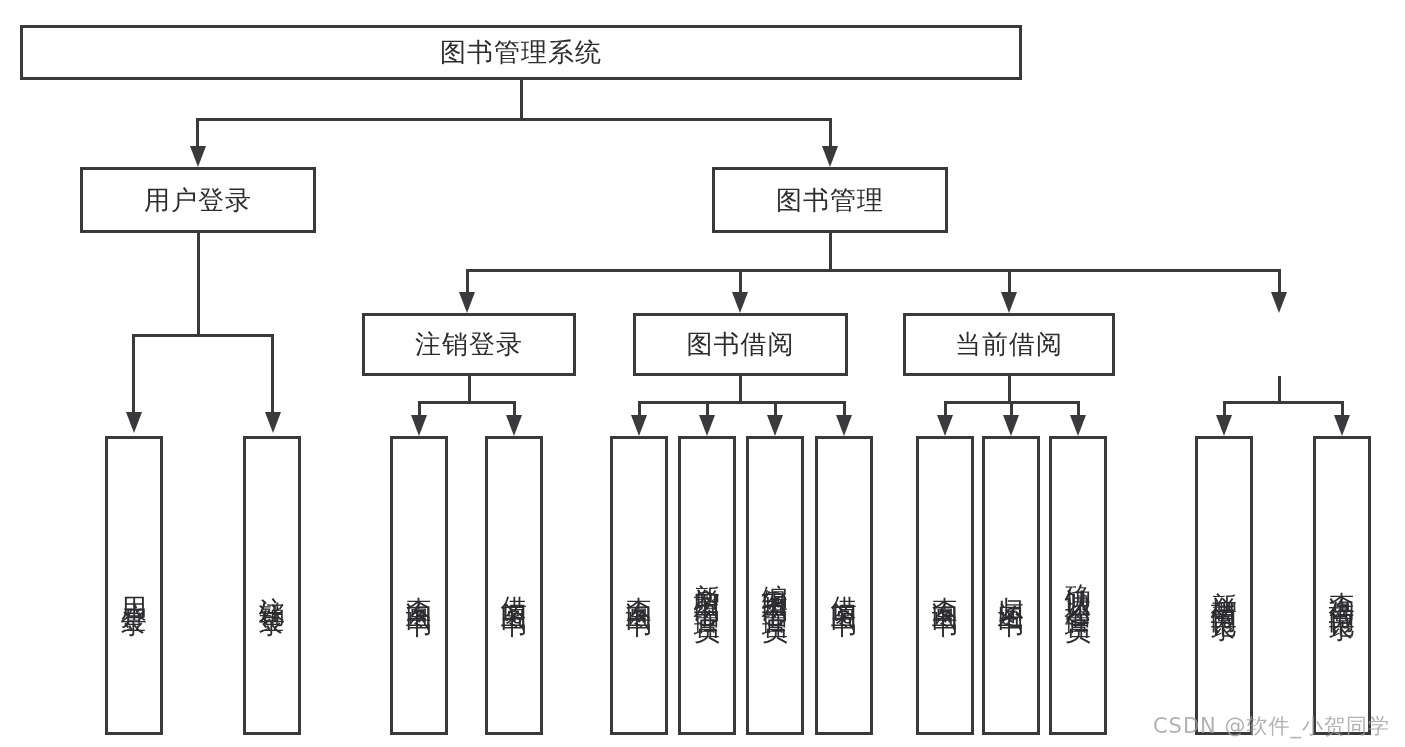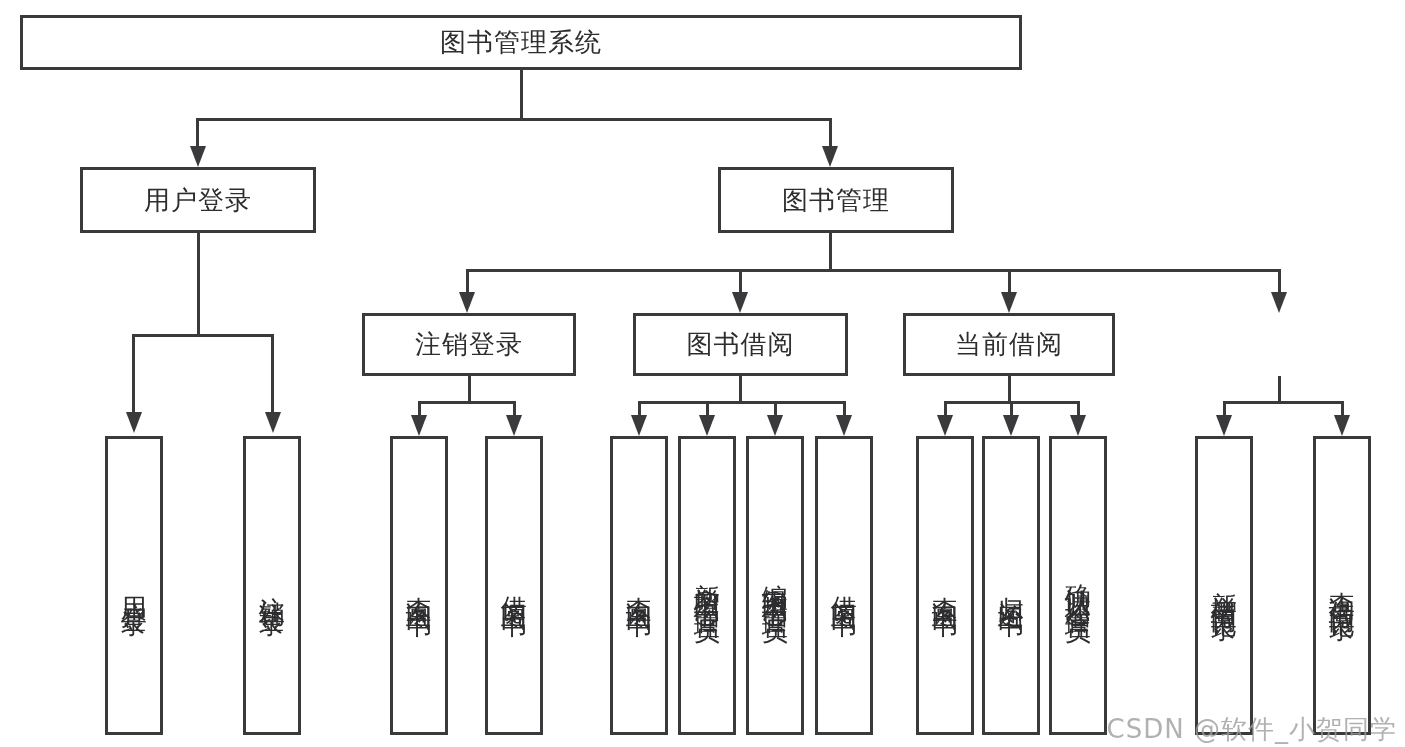--- a/index.html
+++ b/index.html
@@ -47,45 +47,45 @@
     position: absolute;
     width: 0;
     height: 0;
     border-left: 8px solid transparent;
     border-right: 8px solid transparent;
     border-top: 21px solid #3a3a3c;
     z-index: 1;
   }
   #watermark {
     position: absolute;
-    right: 8px;
+    right: 15px;
     top: 712px;
-    font-size: 26px;
+    font-size: 21px;
     color: rgba(158, 158, 158, 0.8);
     letter-spacing: 1px;
     z-index: 5;
     white-space: nowrap;
   }
 </style>
 </head>
 <body>
 
 <div id="canvas">
 
-  <div class="box" style="left:20px; top:15px; width:1002px; height:55px;">图书管理系统</div>
+  <div class="box" style="left:20px; top:25px; width:1002px; height:55px;">图书管理系统</div>
 
   <div class="vline" style="left:519.5px; top:70px; height:50px;"></div>
   <div class="hline" style="left:196px; top:118px; width:636px;"></div>
   <div class="vline" style="left:196px; top:118px; height:28px;"></div>
   <div class="arrow" style="left:189.5px; top:146px;"></div>
   <div class="vline" style="left:828.5px; top:118px; height:28px;"></div>
   <div class="arrow" style="left:822px; top:146px;"></div>
 
   <div class="box" style="left:80px; top:167px; width:236px; height:66px;">用户登录</div>
-  <div class="box" style="left:712px; top:167px; width:236px; height:66px;margin-left:6px;">图书管理</div>
+  <div class="box" style="left:712px; top:167px; width:236px; height:66px;">图书管理</div>
 
   <div class="vline" style="left:196.5px; top:233px; height:103px;"></div>
   <div class="hline" style="left:132px; top:334px; width:142px;"></div>
   <div class="vline" style="left:132px; top:334px; height:78px;"></div>
   <div class="arrow" style="left:125.5px; top:412px;"></div>
   <div class="vline" style="left:271px; top:334px; height:78px;"></div>
   <div class="arrow" style="left:264.5px; top:412px;"></div>
 
   <div class="vline" style="left:828.5px; top:233px; height:39px;"></div>
   <div class="hline" style="left:465.5px; top:269px; width:815px;"></div>

